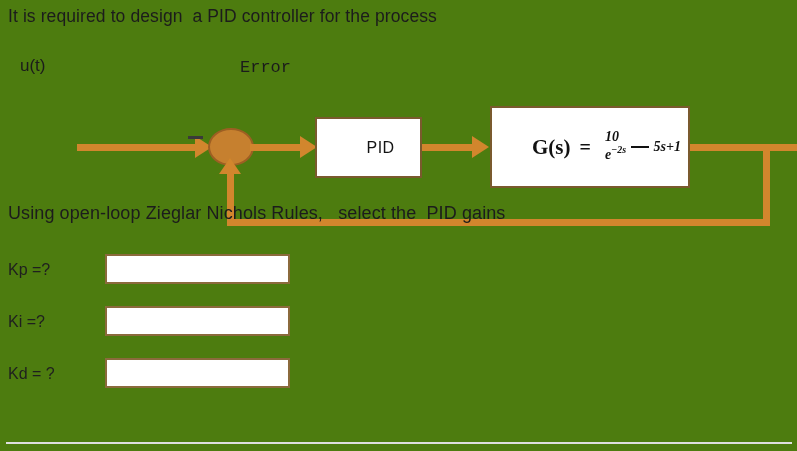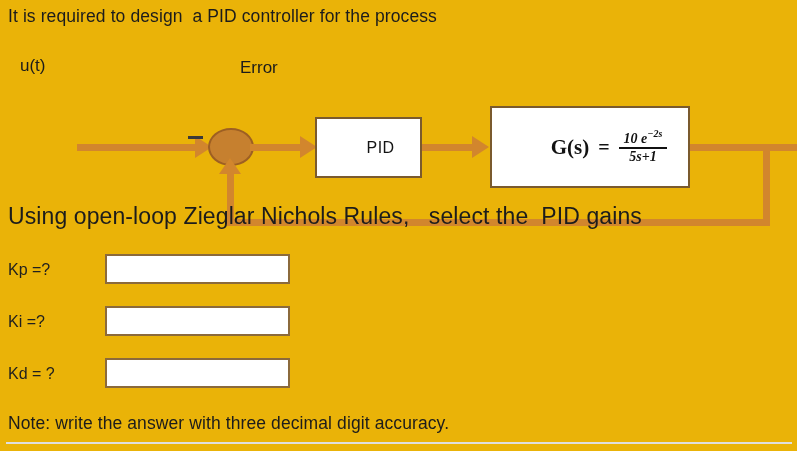--- a/index.html
+++ b/index.html
@@ -8,33 +8,33 @@
     background: #ffffff;
   }
   body {
     font-family: "Liberation Sans", sans-serif;
     -webkit-font-smoothing: antialiased;
   }
   #page {
     position: relative;
     width: 797px;
     height: 451px;
-    background: #eab308;
+    background: #4d7c0f;
     overflow: hidden;
   }
 
   
   .txt {
     position: absolute;
     color: #1c1c1c;
     font-family: "Liberation Sans", sans-serif;
     white-space: pre;
   }
   .prompt-line {
-    font-size: 23px;
+    font-size: 18px;
     letter-spacing: 0.1px;
   }
 
   
   #headline {
     left: 8px;
     top: 6px;
     font-size: 17.5px;
   }
 
@@ -80,21 +80,21 @@
     color: #121212;
   }
   .tf-lhs {
     font-weight: 700;
     font-size: 21px;
     margin-left: 14px;
   }
   .tf-eq { font-weight: 700; font-size: 20px; }
   .frac {
     display: inline-flex;
-    flex-direction: column;
+    flex-direction: row;
     align-items: center;
     line-height: 1.05;
     font-family: Liberation Serif, serif;
   }
   .frac .num {
     font-size: 14px;
     font-weight: 700;
     font-style: italic;
     padding: 0 5px 1px 5px;
   }
@@ -205,21 +205,21 @@
 <body>
 
 <div id="page">
 
   <div class="txt prompt-line" id="headline">It is required to design  a PID controller for the process</div>
 
   <div id="diagram">
 
     <div class="sig" style="left:8px; top:8px;">u(t)</div>
 
-    <div class="sig" style="left:228px; top:10px;">Error</div>
+    <div class="sig" style="left:228px; top:10px;font-family:Liberation Mono, monospace;">Error</div>
 
     <div class="wire wire-h" style="left:65px; top:96px; width:120px;"></div>
     <div class="arrow-r" style="left:183px; top:88px;"></div>
 
     <div id="sum-node"></div>
     <div id="minus-sign"></div>
 
     <div class="wire wire-h" style="left:238px; top:96px; width:52px;"></div>
     <div class="arrow-r" style="left:288px; top:88px;"></div>
 
@@ -264,16 +264,15 @@
   <div class="ans-row" style="top:358px;">
     <div class="ans-label">Kd = ?</div>
     <input class="ans-box" type="text" value="" placeholder="" style="">
   </div>
 
   <div class="ans-row" style="top:306px;">
     <div class="ans-label">Ki =?</div>
     <input class="ans-box" type="text" value="" placeholder="" style="">
   </div>
 
-  <div class="txt prompt-line" id="note">Note: write the answer with three decimal digit accuracy.</div>
 
   <div id="bottom-rule"></div>
 </div>
 
 </body></html>

